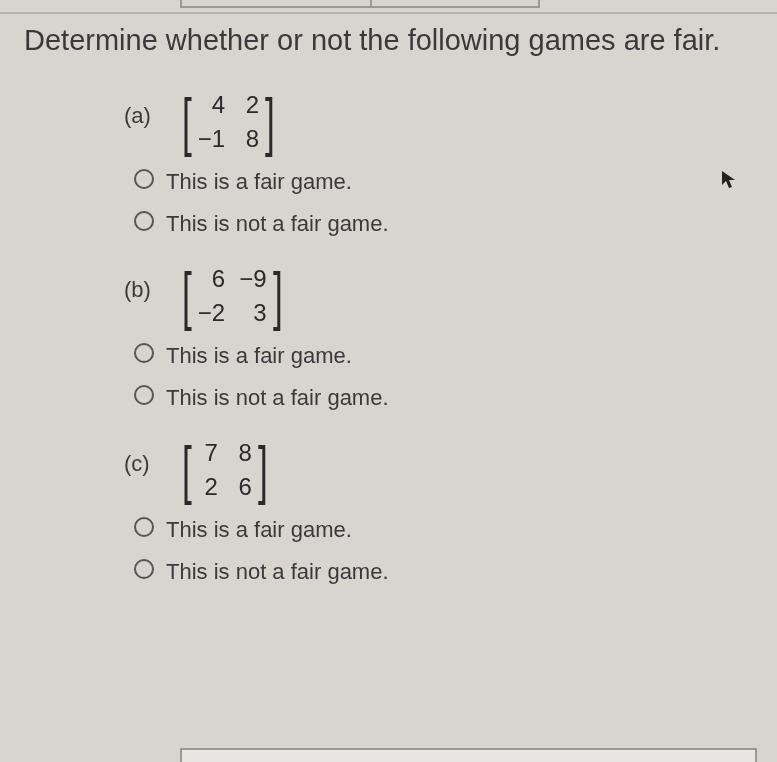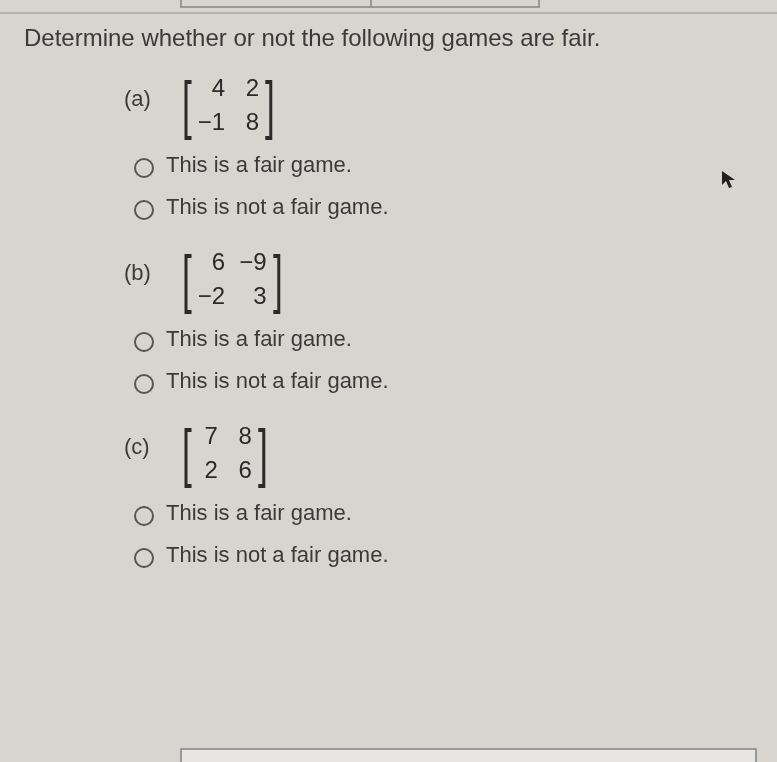--- a/index.html
+++ b/index.html
@@ -13,23 +13,23 @@
       background: #d8d5d0;
       font-family: Arial, Helvetica, sans-serif;
       color: #3a3a3a;
       padding: 24px 16px;
       position: relative;
     }
     .page {
       padding-left: 8px;
     }
     .question-prompt {
-      font-size: 24px;
-      color: #3a3a3a;
-      margin-bottom: 20px;
+      font-size: 29px;
+      color: #3a3a3a;
+      margin-bottom: 32px;
       font-weight: 400;
     }
     .part {
       margin-bottom: 26px;
       padding-left: 100px;
     }
     .part-header {
       display: flex;
       align-items: flex-start;
       gap: 24px;
@@ -63,21 +63,21 @@
       padding: 2px 2px;
     }
     .matrix-cell {
       min-width: 20px;
     }
     .options {
       padding-left: 10px;
     }
     .option {
       display: flex;
-      align-items: flex-end;
+      align-items: flex-start;
       gap: 12px;
       margin-bottom: 16px;
       cursor: pointer;
     }
     .radio {
       width: 20px;
       height: 20px;
       border: 2px solid #555;
       border-radius: 50%;
       background: transparent;

